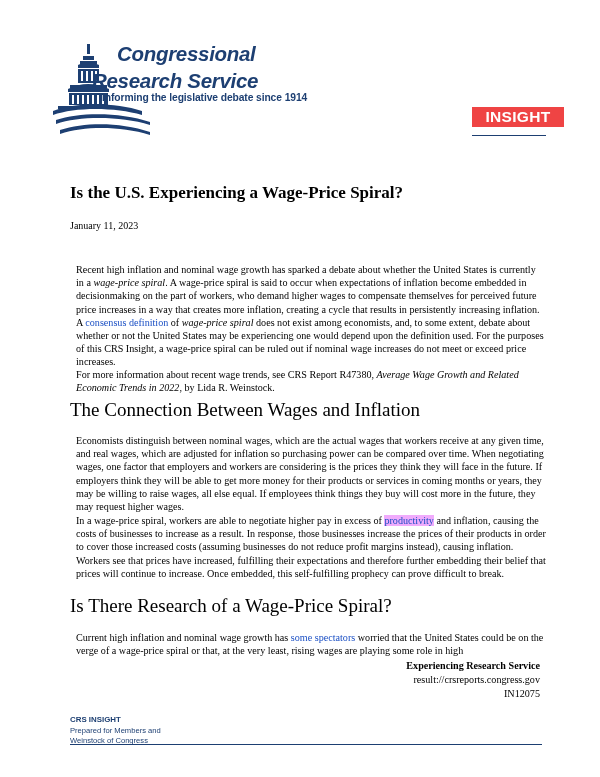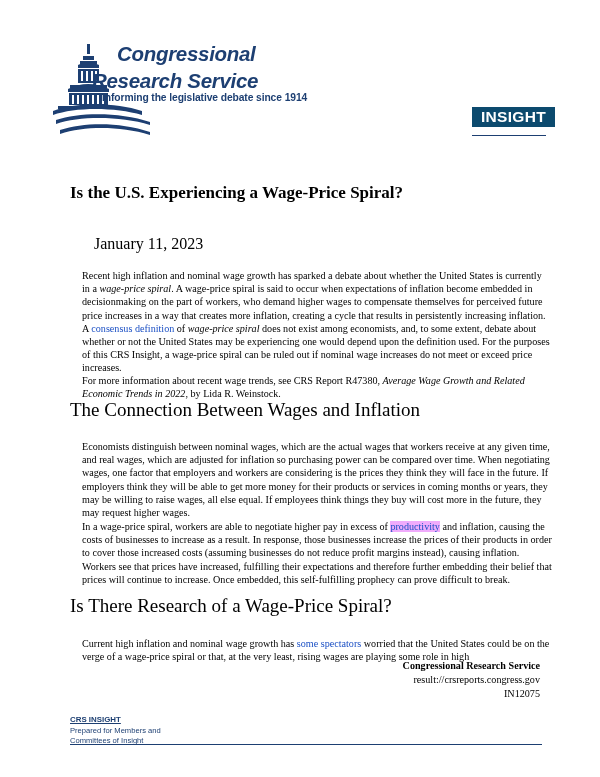--- a/index.html
+++ b/index.html
@@ -5,33 +5,33 @@
   html, body { margin: 0; padding: 0; }
   body {
     width: 600px; height: 777px; background: #ffffff; position: relative; overflow: hidden;
     font-family: "Liberation Serif", serif; color: #000;
   }
   .logo { position: absolute; left: 50px; top: 42px; width: 300px; height: 110px; }
   .logo-text-main { position: absolute; left: 92px; font-family: "Liberation Sans", sans-serif; font-weight: bold; font-style: italic; color: #1d3f72; font-size: 20.5px; letter-spacing: -0.3px; line-height: 20px; }
   .logo-line1 { top: 44px; margin-left: 25px; }
   .logo-line2 { top: 71px; }
   .logo-tagline { position: absolute; left: 94px; top: 92px; font-family: "Liberation Sans", sans-serif; font-weight: bold; color: #1d3f72; font-size: 10.3px; letter-spacing: -0.1px; padding-left: 8px; }
-  .insight-badge { position: absolute; left: 472px; top: 107px; width: 83px; height: 20px; background: #0c4a6e; color: #fff; font-family: "Liberation Sans", sans-serif; font-weight: bold; font-size: 15.5px; line-height: 20px; text-align: center; letter-spacing: 0.3px; }
+  .insight-badge { position: absolute; left: 472px; top: 107px; width: 92px; height: 20px; background: #ef4444; color: #fff; font-family: "Liberation Sans", sans-serif; font-weight: bold; font-size: 15.5px; line-height: 20px; text-align: center; letter-spacing: 0.3px; }
   .header-rule { position: absolute; left: 472px; top: 135px; width: 74px; height: 1px; background: #1d3f72; }
 
   .title { position: absolute; left: 70px; top: 183px; font-weight: bold; font-size: 17px; margin: 0; white-space: nowrap; }
-  .date { position: absolute; left: 70px; top: 235px; font-size: 16px; margin-left: 24px; }
-  .para { position: absolute; left: 70px; width: 470px; font-size: 10.15px; line-height: 13.2px; margin: 12px; text-align: left; }
+  .date { position: absolute; left: 70px; top: 220px; font-size: 10px; }
+  .para { position: absolute; left: 70px; width: 470px; font-size: 10.15px; line-height: 13.2px; margin: 6px; text-align: left; }
   .h2 { position: absolute; left: 70px; font-weight: normal; font-size: 19px; margin: 0; white-space: nowrap; }
   a.link { color: #1a4fc4; text-decoration: none; }
   .hl { background: #f0abfc; }
   .footer-block { position: absolute; right: 60px; text-align: right; font-size: 10.15px; line-height: 13.8px; }
   .footer-org { font-weight: bold; }
   .crs-foot { position: absolute; left: 70px; top: 715px; font-family: "Liberation Sans", sans-serif; font-size: 7.6px; line-height: 10.5px; color: #1d3f72; }
-  .crs-foot .tag { font-weight: bold; font-size: 7.9px; text-decoration: underline; }
+  .crs-foot .tag { font-weight: bold; font-size: 7.9px; }
   .foot-rule { position: absolute; left: 70px; top: 744px; width: 472px; height: 1px; background: #1d3f72; }
 </style>
 </head>
 <body>
 
 <div class="logo">
   <svg width="100" height="110" viewBox="0 0 100 110" style="position:absolute;left:0;top:0;">
     <g fill="#1d3f72">
       <rect x="37" y="2" width="3" height="10"></rect>
       <path d="M33 14 h11 v4 h-11z"></path>
@@ -74,23 +74,23 @@
 <p class="para rich" style="top:362px;"><span>For more information about recent wage trends, see CRS Report R47380, </span><i>Average Wage Growth and Related Economic Trends in 2022</i><span>, by Lida R. Weinstock.</span></p>
 
 <h2 class="h2" style="top:399px;">The Connection Between Wages and Inflation</h2>
 <p class="para rich" style="top:428px;"><span>Economists distinguish between nominal wages, which are the actual wages that workers receive at any given time, and real wages, which are adjusted for inflation so purchasing power can be compared over time. When negotiating wages, one factor that employers and workers are considering is the prices they think they will face in the future. If employers think they will be able to get more money for their products or services in coming months or years, they may be willing to raise wages, all else equal. If employees think things they buy will cost more in the future, they may request higher wages.</span></p>
 <p class="para rich" style="top:508px;"><span>In a wage-price spiral, workers are able to negotiate higher pay in excess of </span><a class="link hl">productivity</a><span> and inflation, causing the costs of businesses to increase as a result. In response, those businesses increase the prices of their products in order to cover those increased costs (assuming businesses do not reduce profit margins instead), causing inflation. Workers see that prices have increased, fulfilling their expectations and therefore further embedding their belief that prices will continue to increase. Once embedded, this self-fulfilling prophecy can prove difficult to break.</span></p>
 
 <h2 class="h2" style="top:595px;">Is There Research of a Wage-Price Spiral?</h2>
 <p class="para rich" style="top:625px;"><span>Current high inflation and nominal wage growth has </span><a class="link">some spectators</a><span> worried that the United States could be on the verge of a wage-price spiral or that, at the very least, rising wages are playing some role in high</span></p>
 
 <div class="footer-block" style="top:659px;">
-  <div class="footer-org">Congressional Research Service</div>
+  <div class="footer-org">Experiencing Research Service</div>
   <div>result://crsreports.congress.gov</div>
   <div>IN12075</div>
 </div>
 
 <div class="crs-foot">
   <div class="tag">CRS INSIGHT</div>
   <div>Prepared for Members and</div>
-  <div>Committees of Insight</div>
+  <div>Weinstock of Congress</div>
 </div>
 <div class="foot-rule"></div>
 
 </body></html>

